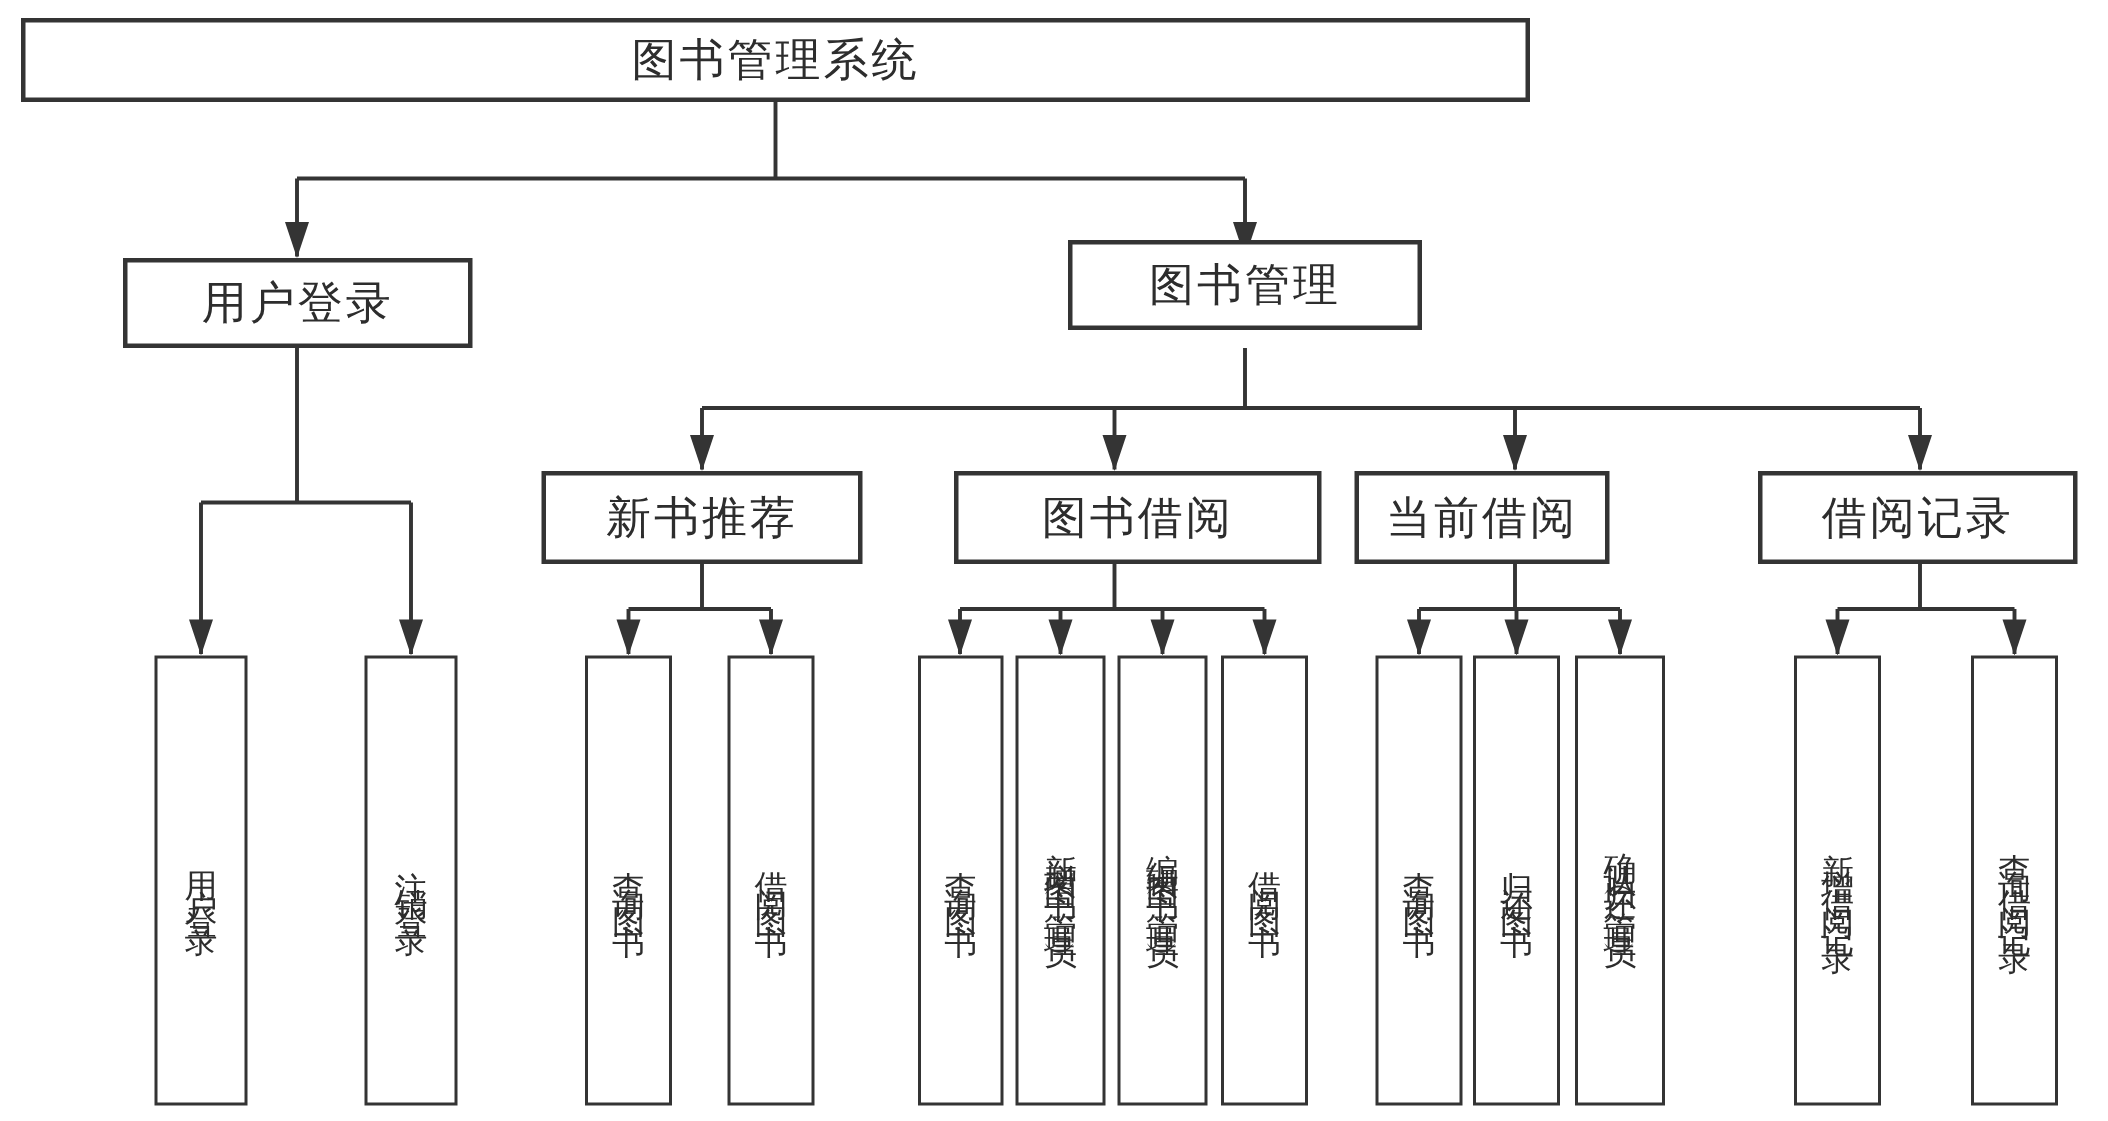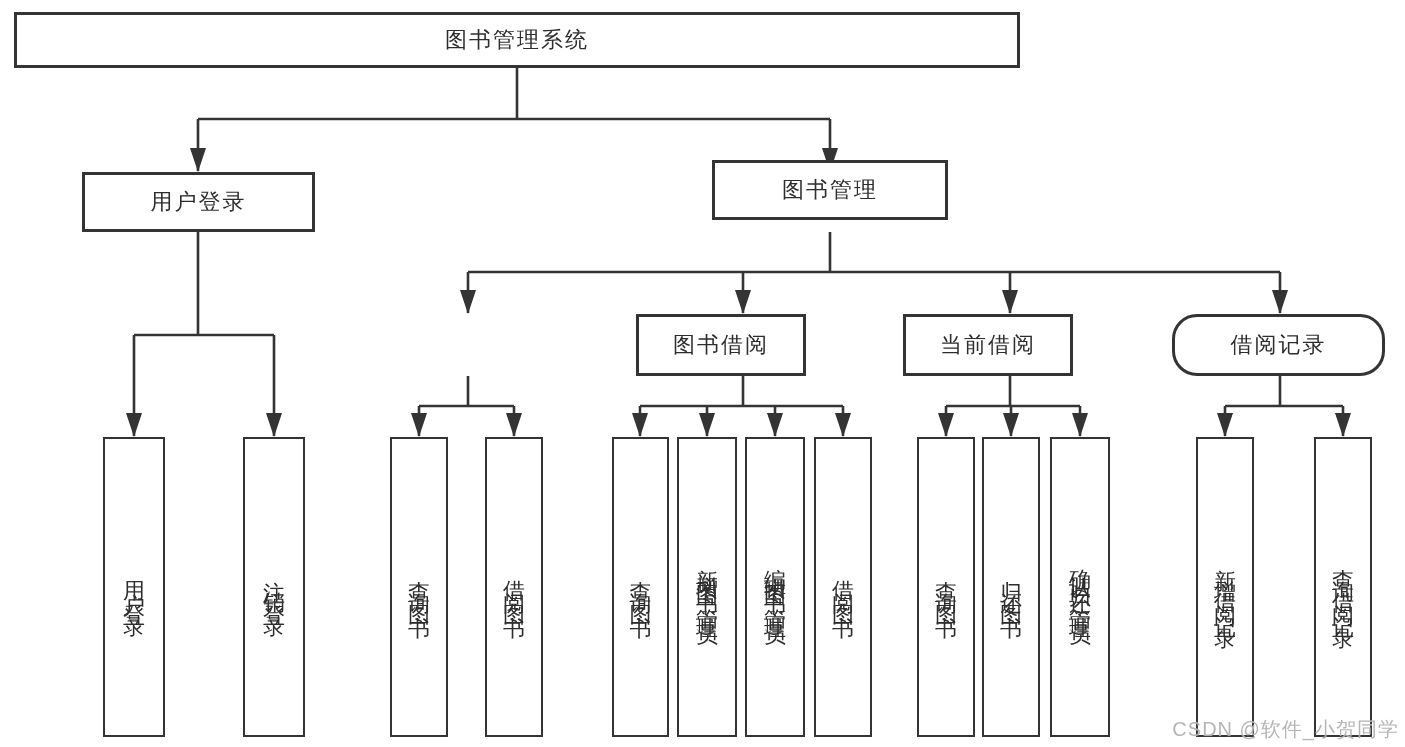--- a/index.html
+++ b/index.html
@@ -15,21 +15,21 @@
     position:absolute;
     background:#ffffff;
     border:3px solid #343434;
     box-sizing:border-box;
     display:flex;
     align-items:center;
     justify-content:center;
     z-index:2;
   }
   .hnode{
-    font-size:22px;
+    font-size:30px;
     letter-spacing:2px;
     white-space:nowrap;
   }
   .root{border-width:3px;}
   .vnode{
     border-width:2.5px;
   }
   .vnode .vtext{
     writing-mode:vertical-rl;
     text-orientation:mixed;
@@ -91,27 +91,30 @@
     <span>图书管理系统</span>
   </div>
 
   <div class="node hnode" style="left:82px;top:172px;width:233px;height:60px;">
     <span>用户登录</span>
   </div>
   <div class="node hnode" style="left:712px;top:160px;width:236px;height:60px;">
     <span>图书管理</span>
   </div>
 
-  <div class="node hnode" style="left:636px;top:314px;width:170px;height:62px;text-align:center;">
+  <div class="node hnode" style="left:361px;top:314px;width:214px;height:62px;">
+    <span>新书推荐</span>
+  </div>
+  <div class="node hnode" style="left:636px;top:314px;width:245px;height:62px;text-align:center;">
     <span>图书借阅</span>
   </div>
   <div class="node hnode" style="left:903px;top:314px;width:170px;height:62px;">
     <span>当前借阅</span>
   </div>
-  <div class="node hnode" style="left:1172px;top:314px;width:213px;height:62px;border-radius:25px;">
+  <div class="node hnode" style="left:1172px;top:314px;width:213px;height:62px;">
     <span>借阅记录</span>
   </div>
 
   <div class="node vnode" style="left:103px;top:437px;width:62px;height:300px;">
     <span class="vtext">用户登录</span>
   </div>
   <div class="node vnode" style="left:243px;top:437px;width:62px;height:300px;">
     <span class="vtext">注销登录</span>
   </div>
 
@@ -145,15 +148,14 @@
     <span class="vtext long">确认归还（管理员）</span>
   </div>
 
   <div class="node vnode" style="left:1196px;top:437px;width:58px;height:300px;">
     <span class="vtext">新增借阅记录</span>
   </div>
   <div class="node vnode" style="left:1314px;top:437px;width:58px;height:300px;">
     <span class="vtext">查询借阅记录</span>
   </div>
 
-  <div class="watermark">CSDN @软件_小贺同学</div>
 
 </div>
 
 </body></html>

